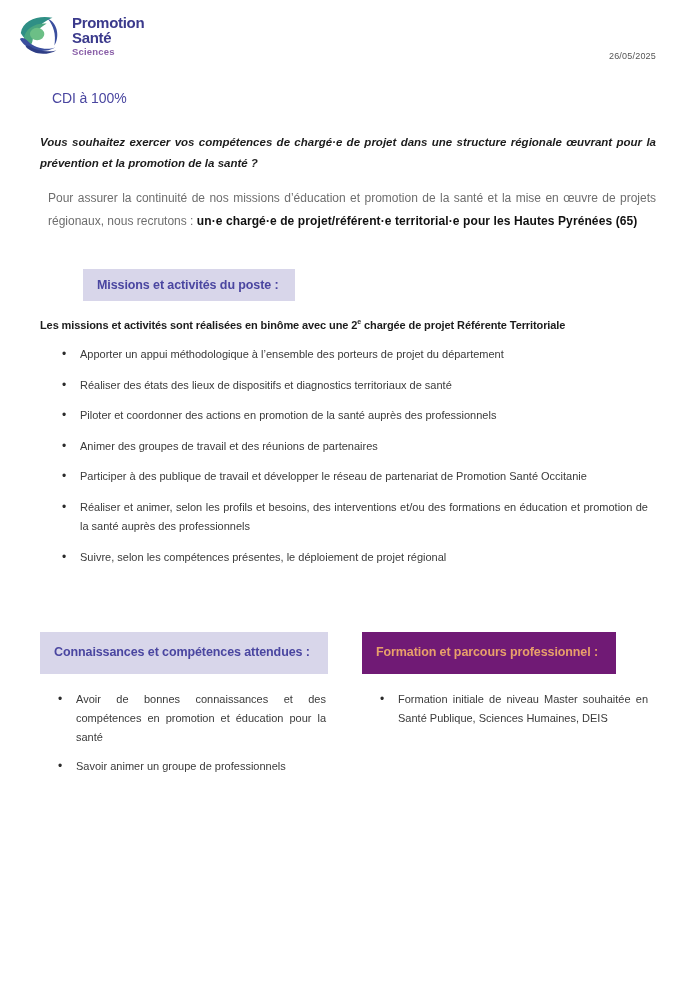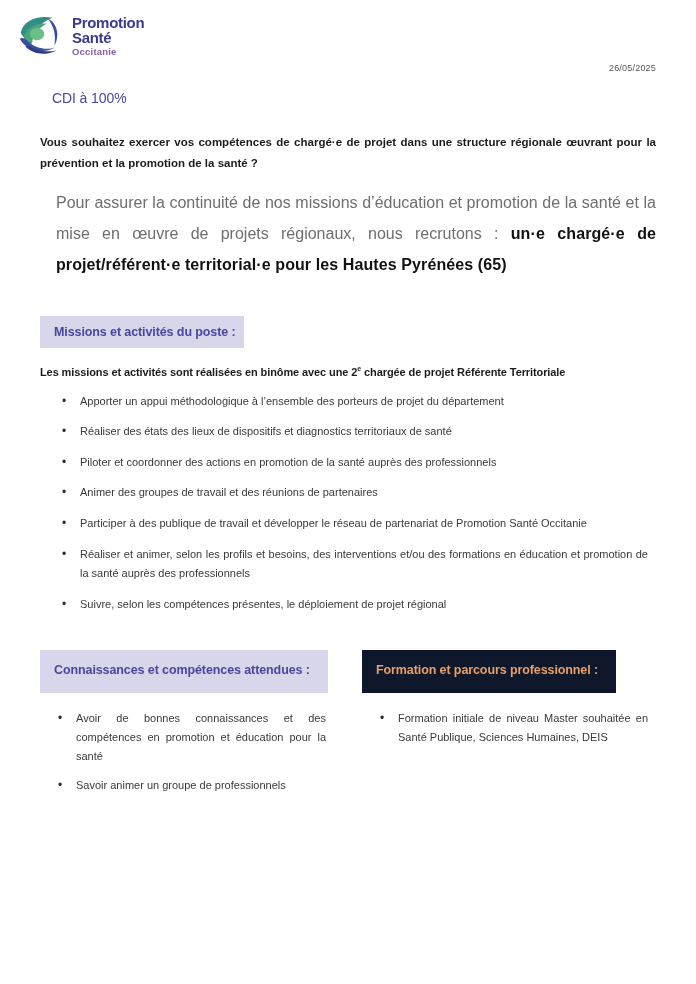--- a/index.html
+++ b/index.html
@@ -56,21 +56,21 @@
     font-weight: bold;
     font-size: 9.5px;
     letter-spacing: 0.2px;
     color: #8a5fa8;
     display: block;
     margin-top: 2px;
   }
   .doc-date {
     position: absolute;
     right: 0;
-    top: 63px;
+    top: 51px;
     font-size: 9px;
     color: #555555;
     letter-spacing: 0.2px;
   }
 
   
   .post-title {
     margin: 6px 0 0 0;
     font-size: 24px;
     line-height: 1.62;
@@ -85,47 +85,49 @@
     font-weight: normal;
     color: #4a46a0;
     letter-spacing: -0.1px;
   }
 
   
   .intro-question {
     margin: 26px 0 0 0;
     font-size: 11.5px;
     font-weight: bold;
+    font-style: italic;
     color: #1c1c1c;
     line-height: 1.85;
     text-align: justify;
   }
   .intro-body {
-    margin: 12px 0 0 16px;
-    font-size: 16px;
+    margin: 12px 0 0 8px;
+    font-size: 12px;
     color: #6e6e6e;
     line-height: 1.95;
     text-align: justify;
   }
   .intro-body b {
     color: #111111;
     font-weight: bold;
     letter-spacing: 0.1px;
   }
 
   
   .tag-heading {
     display: inline-block;
     background: #d8d6ea;
     color: #4a46a0;
     font-weight: bold;
     font-size: 12.5px;
-    padding: 9px 8px 9px 14px;
+    padding: 9px 16px 9px 14px;
     margin-top: 36px;
     letter-spacing: -0.1px;
+    margin-left: 43px;
   }
 
   .binome-line {
     margin: 17px 0 0 0;
     font-size: 11px;
     font-weight: bold;
     color: #1c1c1c;
     letter-spacing: -0.1px;
   }
   .binome-line sup {
@@ -153,41 +155,41 @@
     position: absolute;
     left: -18px;
     top: -1px;
     font-size: 12px;
     color: #2b2b2b;
   }
 
   
   .two-col {
     display: flex;
-    margin-top: 36px;
+    margin-top: 64px;
     gap: 28px;
   }
   .col {
     flex: 1 1 0;
     min-width: 0;
   }
   .col-heading {
     display: inline-block;
     font-weight: bold;
     font-size: 12.5px;
     line-height: 1.9;
     padding: 9px 18px 10px 14px;
     letter-spacing: -0.1px;
   }
   .col-heading.purple {
     background: #d8d6ea;
     color: #4a46a0;
   }
   .col-heading.peach {
-    background: #0f172a;
+    background: #701a75;
     color: #e8a06a;
   }
   .col ul.bullets {
     margin-top: 16px;
     padding-left: 36px;
   }
   .col ul.bullets > li {
     margin-bottom: 10px;
     line-height: 1.72;
   }
@@ -210,21 +212,21 @@
           <path d="M16 58 C18 34, 40 22, 64 24 C46 34, 36 48, 34 62 C32 72, 22 72, 16 58 Z" fill="#4aa57f"></path>
           <ellipse cx="44" cy="46" rx="15" ry="13" fill="#6cbf86"></ellipse>
           <path d="M8 56 C20 78, 52 90, 82 74 C64 80, 40 76, 26 62 C20 55, 12 52, 8 56 Z" fill="#3b4f9e"></path>
           <path d="M20 72 C34 88, 62 92, 84 80 C66 84, 44 82, 30 72 C26 69, 22 69, 20 72 Z" fill="#2e3d85"></path>
           <path d="M66 14 C86 22, 92 50, 80 70 C84 46, 78 28, 66 14 Z" fill="#3b4f9e"></path>
         </svg>
       </span>
       <span class="logo-text">
         <span class="logo-line1">Promotion</span>
         <span class="logo-line2">Santé</span>
-        <span class="logo-line3">Occitanie</span>
+        <span class="logo-line3">Sciences</span>
       </span>
     </div>
 
     <div class="doc-date">26/05/2025</div>
   </div>
 
   
 
   <div class="contract-type">CDI à 100%</div>
 

